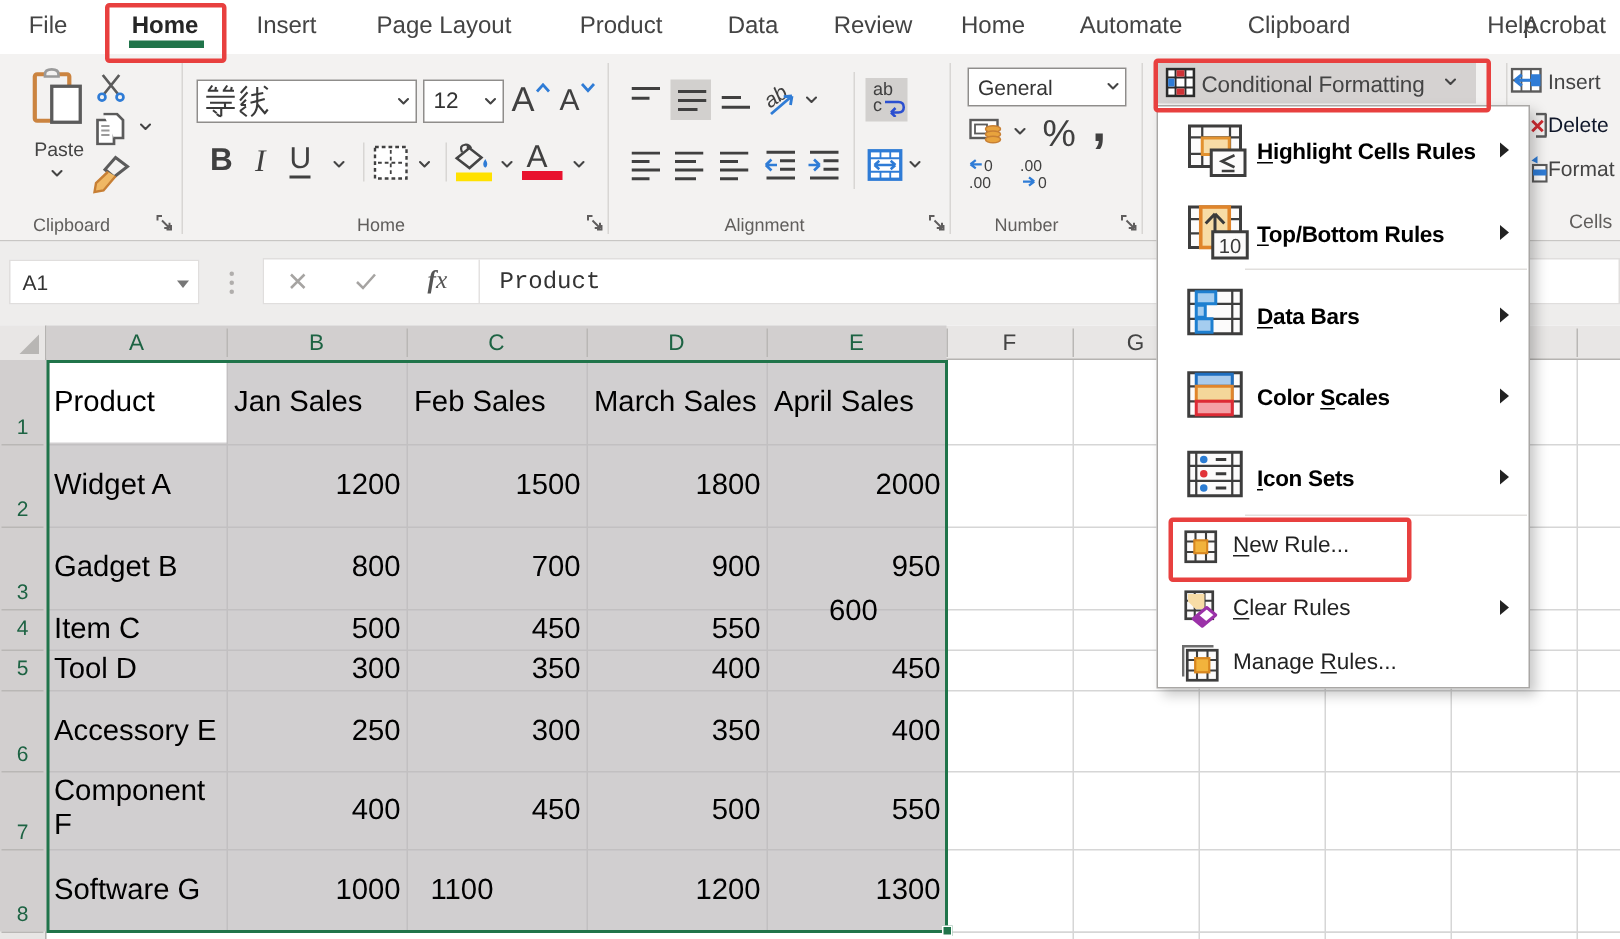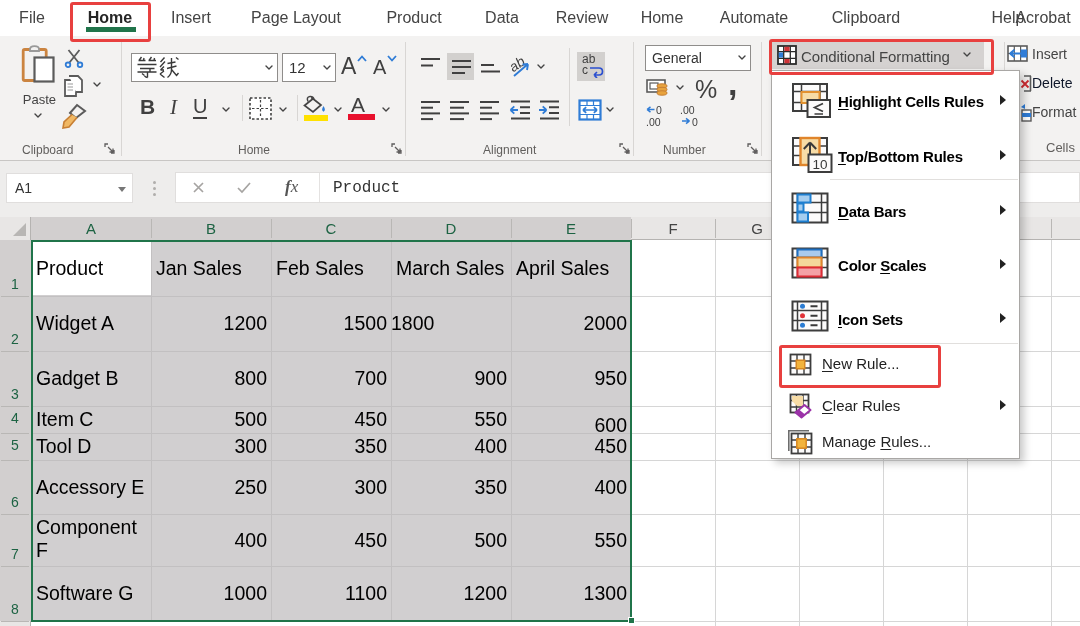--- a/index.html
+++ b/index.html
@@ -361,50 +361,50 @@
 <div class="ab" style="left:31px;top:240px;width:601px;height:382px;border:2.5px solid #20744a"></div>
 <div class="ab" style="left:628px;top:617px;width:7px;height:7px;background:#20744a;border:1px solid #fff"></div>
 <div class="cell" style="left:36px;top:257px">Product</div>
 <div class="cell" style="left:156px;top:257px">Jan Sales</div>
 <div class="cell" style="left:276px;top:257px">Feb Sales</div>
 <div class="cell" style="left:396px;top:257px">March Sales</div>
 <div class="cell" style="left:516px;top:257px">April Sales</div>
 <div class="cell" style="left:36px;top:312px">Widget A</div>
 <div class="cell" style="left:151px;top:312px;width:116px;text-align:right">1200</div>
 <div class="cell" style="left:271px;top:312px;width:116px;text-align:right">1500</div>
-<div class="cell" style="left:391px;top:312px;width:116px;">1800</div>
+<div class="cell" style="left:391px;top:312px;width:116px;text-align:right">1800</div>
 <div class="cell" style="left:511px;top:312px;width:116px;text-align:right">2000</div>
 <div class="cell" style="left:36px;top:367px">Gadget B</div>
 <div class="cell" style="left:151px;top:367px;width:116px;text-align:right">800</div>
 <div class="cell" style="left:271px;top:367px;width:116px;text-align:right">700</div>
 <div class="cell" style="left:391px;top:367px;width:116px;text-align:right">900</div>
 <div class="cell" style="left:511px;top:367px;width:116px;text-align:right">950</div>
 <div class="cell" style="left:36px;top:408px">Item C</div>
 <div class="cell" style="left:151px;top:408px;width:116px;text-align:right">500</div>
 <div class="cell" style="left:271px;top:408px;width:116px;text-align:right">450</div>
 <div class="cell" style="left:391px;top:408px;width:116px;text-align:right">550</div>
-<div class="cell" style="left:511px;top:414px;width:116px;text-align:right">600</div>
+<div class="cell" style="left:511px;top:396px;width:116px;text-align:center">600</div>
 <div class="cell" style="left:36px;top:435px">Tool D</div>
 <div class="cell" style="left:151px;top:435px;width:116px;text-align:right">300</div>
 <div class="cell" style="left:271px;top:435px;width:116px;text-align:right">350</div>
 <div class="cell" style="left:391px;top:435px;width:116px;text-align:right">400</div>
 <div class="cell" style="left:511px;top:435px;width:116px;text-align:right">450</div>
 <div class="cell" style="left:36px;top:476px">Accessory E</div>
 <div class="cell" style="left:151px;top:476px;width:116px;text-align:right">250</div>
 <div class="cell" style="left:271px;top:476px;width:116px;text-align:right">300</div>
 <div class="cell" style="left:391px;top:476px;width:116px;text-align:right">350</div>
 <div class="cell" style="left:511px;top:476px;width:116px;text-align:right">400</div>
 <div class="cell" style="left:36px;top:516px;line-height:23px;white-space:normal;width:112px">Component F</div>
 <div class="cell" style="left:151px;top:529px;width:116px;text-align:right">400</div>
 <div class="cell" style="left:271px;top:529px;width:116px;text-align:right">450</div>
 <div class="cell" style="left:391px;top:529px;width:116px;text-align:right">500</div>
 <div class="cell" style="left:511px;top:529px;width:116px;text-align:right">550</div>
 <div class="cell" style="left:36px;top:582px">Software G</div>
 <div class="cell" style="left:151px;top:582px;width:116px;text-align:right">1000</div>
-<div class="cell" style="left:271px;top:582px;width:116px;text-align:right">1100</div>
+<div class="cell" style="left:287px;top:582px;width:116px;">1100</div>
 <div class="cell" style="left:391px;top:582px;width:116px;text-align:right">1200</div>
 <div class="cell" style="left:511px;top:582px;width:116px;text-align:right">1300</div>
 <div class="ab" style="left:771px;top:70px;width:249px;height:389px;background:#fff;border:1px solid #a9a7a5;box-shadow:4px 4px 8px rgba(0,0,0,0.22)"></div>
 <div class="ab" style="left:830px;top:179px;width:188px;height:1px;background:#e1dfdd"></div>
 <div class="ab" style="left:830px;top:343px;width:188px;height:1px;background:#e1dfdd"></div>
 <svg class="ab" style="left:791px;top:82px" width="41" height="37" viewBox="0 0 41 37">
 <rect x="2" y="2" width="34" height="27" fill="#fcfbfb" stroke="#3d3d3d" stroke-width="2"></rect>
 <path d="M10.5 2 V29 M29 2 V29 M2 9.5 H36 M2 20.5 H36" stroke="#3d3d3d" stroke-width="1.5"></path>
 <rect x="10.5" y="10" width="18" height="11" fill="#f7dca6" stroke="#e2912f" stroke-width="2"></rect>
 <rect x="16.5" y="18" width="22.5" height="17" fill="#fcfbfb" stroke="#3d3d3d" stroke-width="2"></rect>

